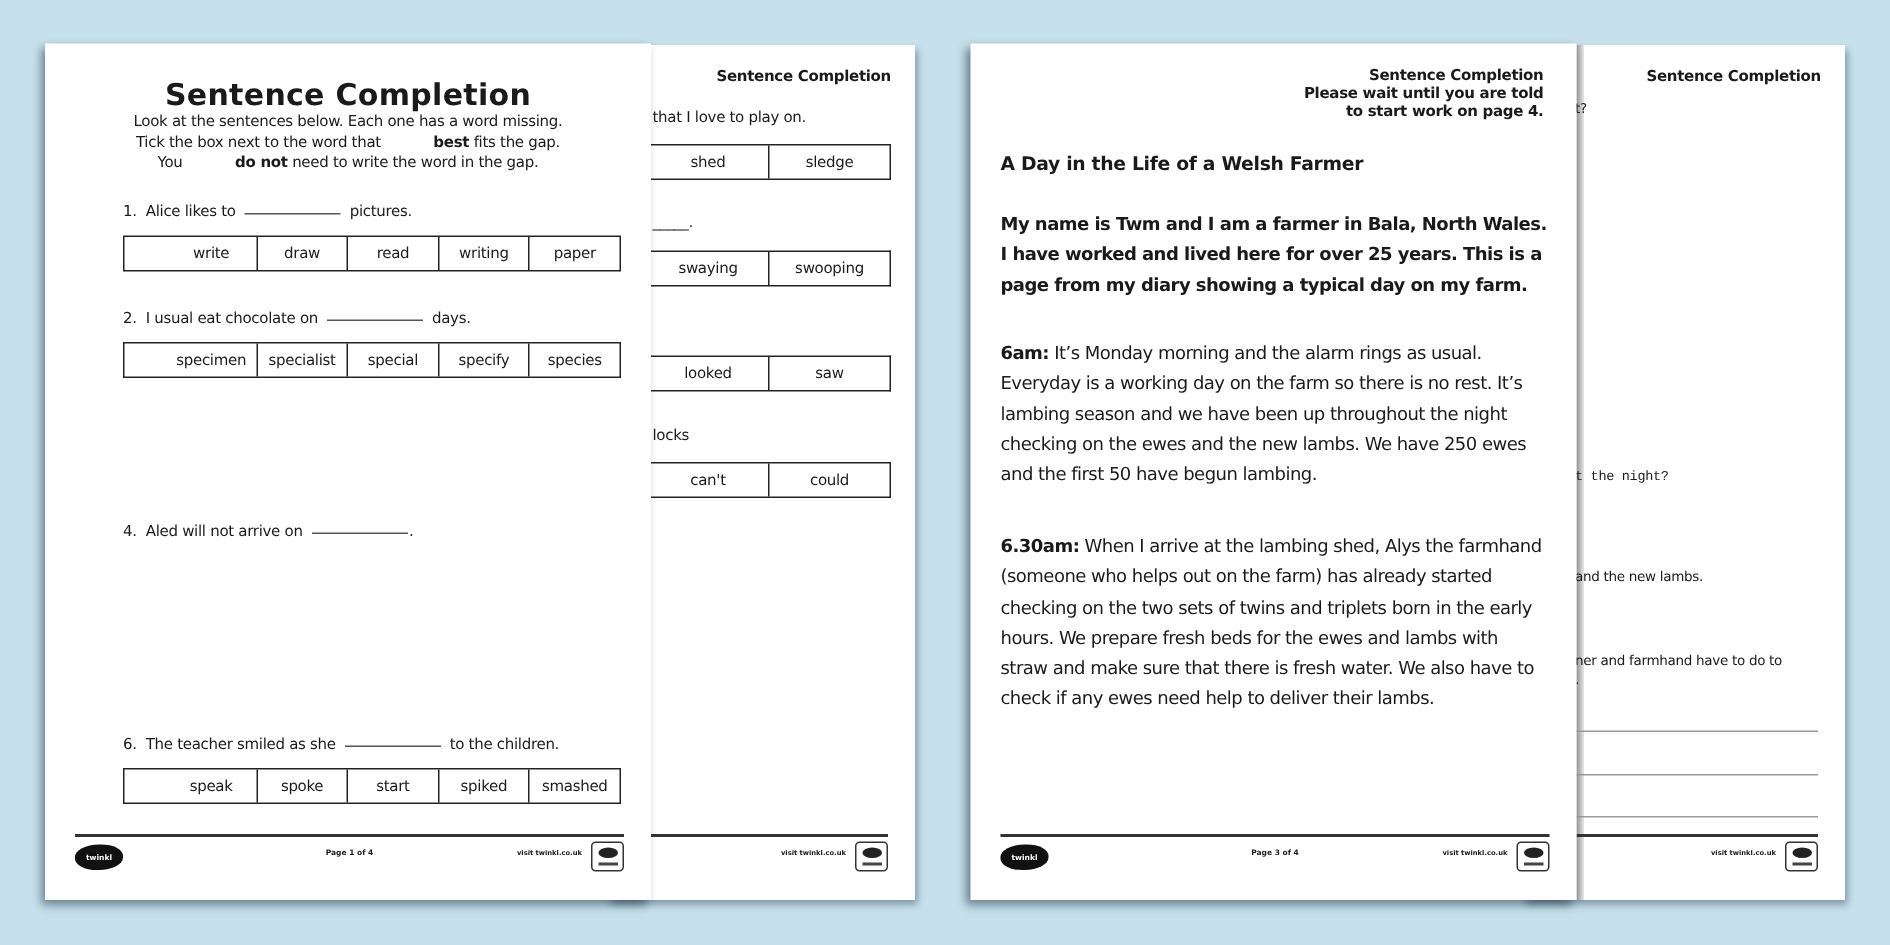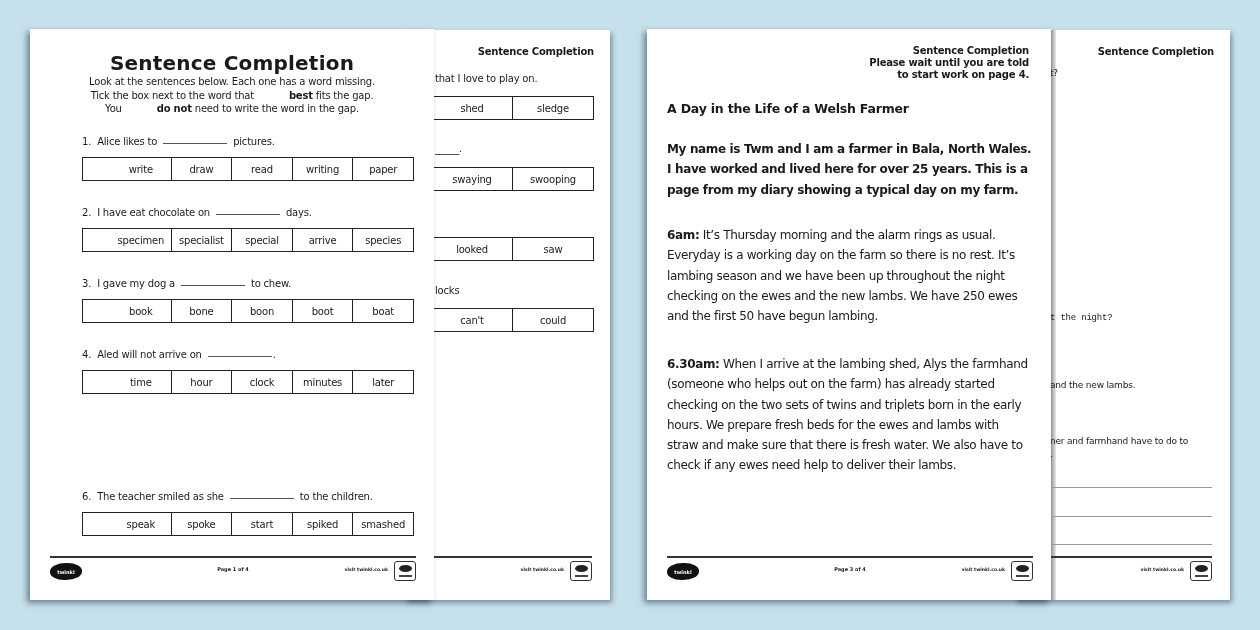--- a/index.html
+++ b/index.html
@@ -102,50 +102,33 @@
     <div class="opts">
       <div class="opt">write</div>
       <div class="opt">draw</div>
       <div class="opt">read</div>
       <div class="opt">writing</div>
       <div class="opt">paper</div>
     </div>
   </div>
 
   <div class="q" style="top:178px;">
-    <div class="qtext"><span>2.</span>&nbsp; <span>I have eat chocolate on</span><span class="blank"></span><span>days.</span></div>
+    <div class="qtext"><span>2.</span>&nbsp; <span>I usual eat chocolate on</span><span class="blank"></span><span>days.</span></div>
     <div class="opts">
       <div class="opt">specimen</div>
       <div class="opt">specialist</div>
       <div class="opt">special</div>
-      <div class="opt">arrive</div>
+      <div class="opt">specify</div>
       <div class="opt">species</div>
     </div>
   </div>
 
-  <div class="q" style="top:249px;">
-    <div class="qtext"><span>3.</span>&nbsp; <span>I gave my dog a</span><span class="blank"></span><span>to chew.</span></div>
-    <div class="opts">
-      <div class="opt">book</div>
-      <div class="opt">bone</div>
-      <div class="opt">boon</div>
-      <div class="opt">boot</div>
-      <div class="opt">boat</div>
-    </div>
-  </div>
 
   <div class="q" style="top:320px;">
     <div class="qtext"><span>4.</span>&nbsp; <span>Aled will not arrive on</span><span class="blank" style="margin-right:1px;"></span><span>.</span></div>
-    <div class="opts">
-      <div class="opt">time</div>
-      <div class="opt">hour</div>
-      <div class="opt">clock</div>
-      <div class="opt">minutes</div>
-      <div class="opt">later</div>
-    </div>
   </div>
 
 
   <div class="q" style="top:462px;">
     <div class="qtext"><span>6.</span>&nbsp; <span>The teacher smiled as she</span><span class="blank"></span><span>to the children.</span></div>
     <div class="opts">
       <div class="opt">speak</div>
       <div class="opt">spoke</div>
       <div class="opt">start</div>
       <div class="opt">spiked</div>
@@ -179,21 +162,21 @@
 </div>
 
 <div class="page" id="p3">
   <div class="hdr-right">
     <div>Sentence Completion</div>
     <div>Please wait until you are told</div>
     <div>to start work on page 4.</div>
   </div>
   <div class="reading-title">A Day in the Life of a Welsh Farmer</div>
   <div class="para" style="top:110px;font-weight:bold;">My name is Twm and I am a farmer in Bala, North Wales. I have worked and lived here for over 25 years. This is a page from my diary showing a typical day on my farm.</div>
-  <div class="para" style="top:196px;"><b>6am:</b><span> It’s Thursday morning and the alarm rings as usual. Everyday is a working day on the farm so there is no rest. It’s lambing season and we have been up throughout the night checking on the ewes and the new lambs. We have 250 ewes and the first 50 have begun lambing.</span></div>
+  <div class="para" style="top:196px;"><b>6am:</b><span> It’s Monday morning and the alarm rings as usual. Everyday is a working day on the farm so there is no rest. It’s lambing season and we have been up throughout the night checking on the ewes and the new lambs. We have 250 ewes and the first 50 have begun lambing.</span></div>
   <div class="para" style="top:325px;"><b>6.30am:</b><span> When I arrive at the lambing shed, Alys the farmhand (someone who helps out on the farm) has already started checking on the two sets of twins and triplets born in the early hours. We prepare fresh beds for the ewes and lambs with straw and make sure that there is fresh water. We also have to check if any ewes need help to deliver their lambs.</span></div>
   <div class="footer">
     <span class="logo-blob">twinkl</span>
     <span class="page-num">Page 3 of 4</span>
     <span class="brand-text">visit twinkl.co.uk</span>
     <span class="brand-badge"></span>
   </div>
 </div>
 
 </body></html>

